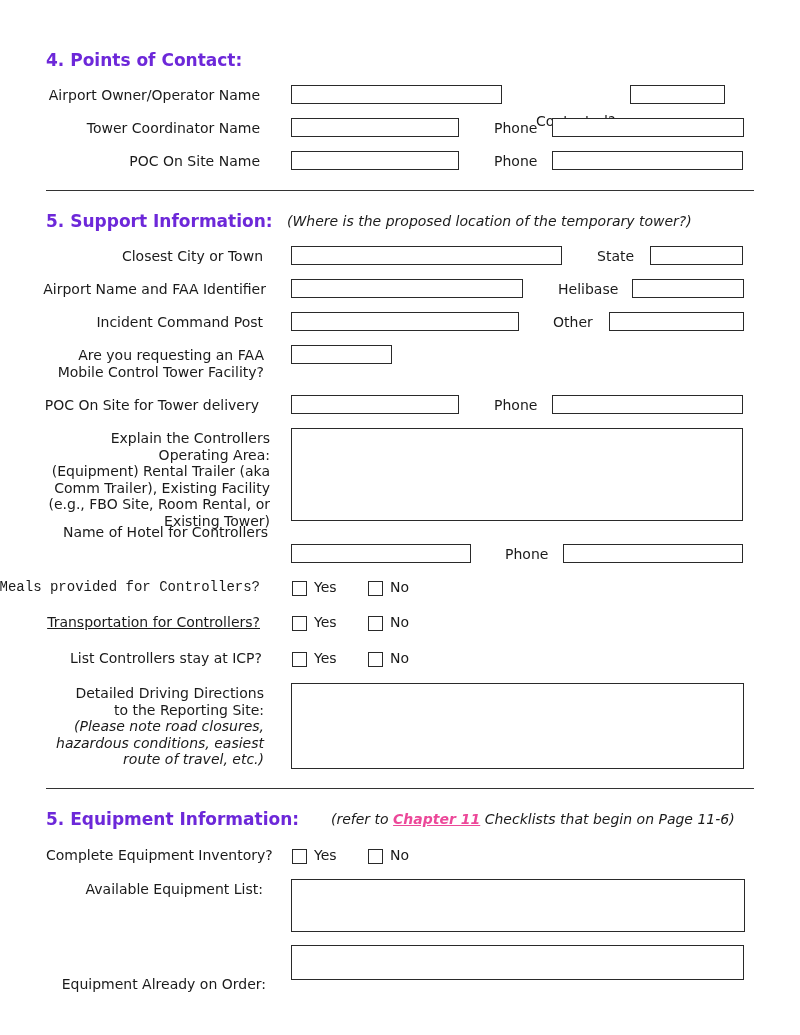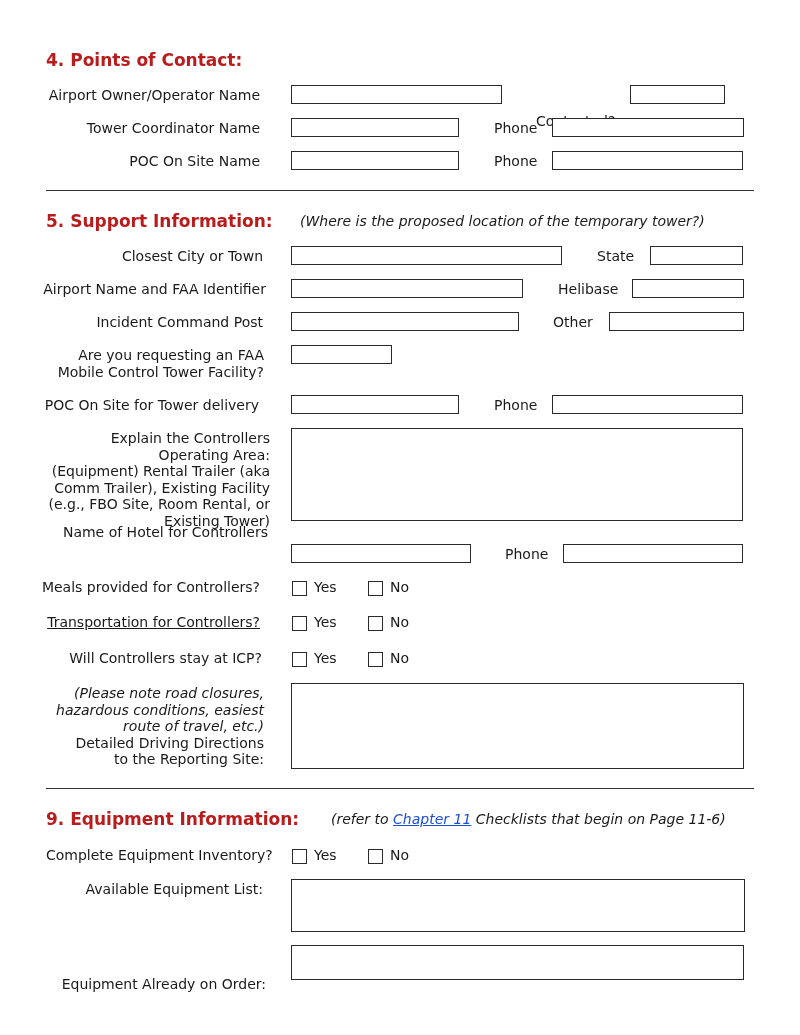--- a/index.html
+++ b/index.html
@@ -1,27 +1,27 @@
 <!DOCTYPE html>
 <html><head>
 <meta charset="utf-8">
 <style>
   html, body { margin: 0; padding: 0; background: #ffffff; }
   body { width: 800px; height: 1035px; position: relative; overflow: hidden;
          font-family: "DejaVu Sans", sans-serif; color: #1a1a1a; font-size: 14px; }
   .abs { position: absolute; }
-  .h { font-weight: bold; font-size: 17px; color: #b91c1c; white-space: nowrap; }
+  .h { font-weight: bold; font-size: 17px; color: #6d28d9; white-space: nowrap; }
   .lbl { font-size: 14px; white-space: nowrap; line-height: 16px; }
   .r { text-align: right; }
   .ml { white-space: pre-line; text-align: right; line-height: 16.5px; font-size: 14px; }
   .it { font-style: italic; }
   .box { border: 1.5px solid #2a2a2a; background: #fff; box-sizing: border-box; }
   .cb { width: 15px; height: 15px; border: 1.5px solid #2a2a2a; box-sizing: border-box; background:#fff; }
   .rule { height: 0; border-top: 1.5px solid #333; left: 46px; width: 708px; }
-  a.link { color: #1d4ed8; text-decoration: underline; }
+  a.link { color: #ec4899; text-decoration: underline; font-weight: bold; }
 </style>
 </head>
 <body>
 
 <div class="abs h" style="left:46px;top:50px;">4. Points of Contact:</div>
 
 <div class="abs lbl r" style="right:540px;top:87px;">Airport Owner/Operator Name</div>
 <div class="abs box" style="left:291px;top:85px;width:211px;height:19px;"></div>
 <div class="abs lbl" style="left:536px;top:87px;margin-top:26px;">Contacted?</div>
 <div class="abs box" style="left:630px;top:85px;width:95px;height:19px;"></div>
@@ -32,21 +32,21 @@
 <div class="abs box" style="left:552px;top:118px;width:192px;height:19px;"></div>
 
 <div class="abs lbl r" style="right:540px;top:153px;">POC On Site Name</div>
 <div class="abs box" style="left:291px;top:151px;width:168px;height:19px;"></div>
 <div class="abs lbl" style="left:494px;top:153px;">Phone</div>
 <div class="abs box" style="left:552px;top:151px;width:191px;height:19px;"></div>
 
 <div class="abs rule" style="top:190px;"></div>
 
 <div class="abs h" style="left:46px;top:211px;">5. Support Information:</div>
-<div class="abs lbl it" style="left:300px;top:213px;">(Where is the proposed location of the temporary tower?)</div>
+<div class="abs lbl it" style="left:287px;top:213px;">(Where is the proposed location of the temporary tower?)</div>
 
 <div class="abs lbl r" style="right:537px;top:248px;">Closest City or Town</div>
 <div class="abs box" style="left:291px;top:246px;width:271px;height:19px;"></div>
 <div class="abs lbl" style="left:597px;top:248px;">State</div>
 <div class="abs box" style="left:650px;top:246px;width:93px;height:19px;"></div>
 
 <div class="abs lbl r" style="right:534px;top:281px;text-align:right;">Airport Name and FAA Identifier</div>
 <div class="abs box" style="left:291px;top:279px;width:232px;height:19px;"></div>
 <div class="abs lbl" style="left:558px;top:281px;">Helibase</div>
 <div class="abs box" style="left:632px;top:279px;width:112px;height:19px;"></div>
@@ -71,50 +71,50 @@
 Comm Trailer), Existing Facility
 (e.g., FBO Site, Room Rental, or
 Existing Tower)</div>
 <div class="abs box" style="left:291px;top:428px;width:452px;height:93px;"></div>
 
 <div class="abs lbl r" style="right:532px;top:524px;">Name of Hotel for Controllers</div>
 <div class="abs box" style="left:291px;top:544px;width:180px;height:19px;"></div>
 <div class="abs lbl" style="left:505px;top:546px;">Phone</div>
 <div class="abs box" style="left:563px;top:544px;width:180px;height:19px;"></div>
 
-<div class="abs lbl r" style="right:540px;top:579px;">Meals provided for Controllers?</div>
+<div class="abs lbl r" style="right:540px;top:579px;font-family:Liberation Mono, monospace;">Meals provided for Controllers?</div>
 <div class="abs cb" style="left:292px;top:581px;"></div>
 <div class="abs lbl" style="left:314px;top:579px;">Yes</div>
 <div class="abs cb" style="left:368px;top:581px;"></div>
 <div class="abs lbl" style="left:390px;top:579px;">No</div>
 
 <div class="abs lbl r" style="right:540px;top:614px;text-decoration:underline;">Transportation for Controllers?</div>
 <div class="abs cb" style="left:292px;top:616px;"></div>
 <div class="abs lbl" style="left:314px;top:614px;">Yes</div>
 <div class="abs cb" style="left:368px;top:616px;"></div>
 <div class="abs lbl" style="left:390px;top:614px;">No</div>
 
-<div class="abs lbl r" style="right:538px;top:650px;">Will Controllers stay at ICP?</div>
+<div class="abs lbl r" style="right:538px;top:650px;">List Controllers stay at ICP?</div>
 <div class="abs cb" style="left:292px;top:652px;"></div>
 <div class="abs lbl" style="left:314px;top:650px;">Yes</div>
 <div class="abs cb" style="left:368px;top:652px;"></div>
 <div class="abs lbl" style="left:390px;top:650px;">No</div>
 
 <div class="abs" style="right:536px;top:685px;text-align:right;">
+  <div class="ml">Detailed Driving Directions
+to the Reporting Site:</div>
   <div class="ml it">(Please note road closures,
 hazardous conditions, easiest
 route of travel, etc.)</div>
-  <div class="ml">Detailed Driving Directions
-to the Reporting Site:</div>
 </div>
 <div class="abs box" style="left:291px;top:683px;width:453px;height:86px;"></div>
 
 <div class="abs rule" style="top:788px;"></div>
 
-<div class="abs h" style="left:46px;top:809px;">9. Equipment Information:</div>
+<div class="abs h" style="left:46px;top:809px;">5. Equipment Information:</div>
 <div class="abs lbl it" style="left:331px;top:811px;"><span>(refer to </span><a class="link">Chapter 11</a><span> Checklists that begin on Page 11-6)</span></div>
 
 <div class="abs lbl" style="left:46px;top:847px;">Complete Equipment Inventory?</div>
 <div class="abs cb" style="left:292px;top:849px;"></div>
 <div class="abs lbl" style="left:314px;top:847px;">Yes</div>
 <div class="abs cb" style="left:368px;top:849px;"></div>
 <div class="abs lbl" style="left:390px;top:847px;">No</div>
 
 <div class="abs lbl r" style="right:537px;top:881px;">Available Equipment List:</div>
 <div class="abs box" style="left:291px;top:879px;width:454px;height:53px;"></div>

